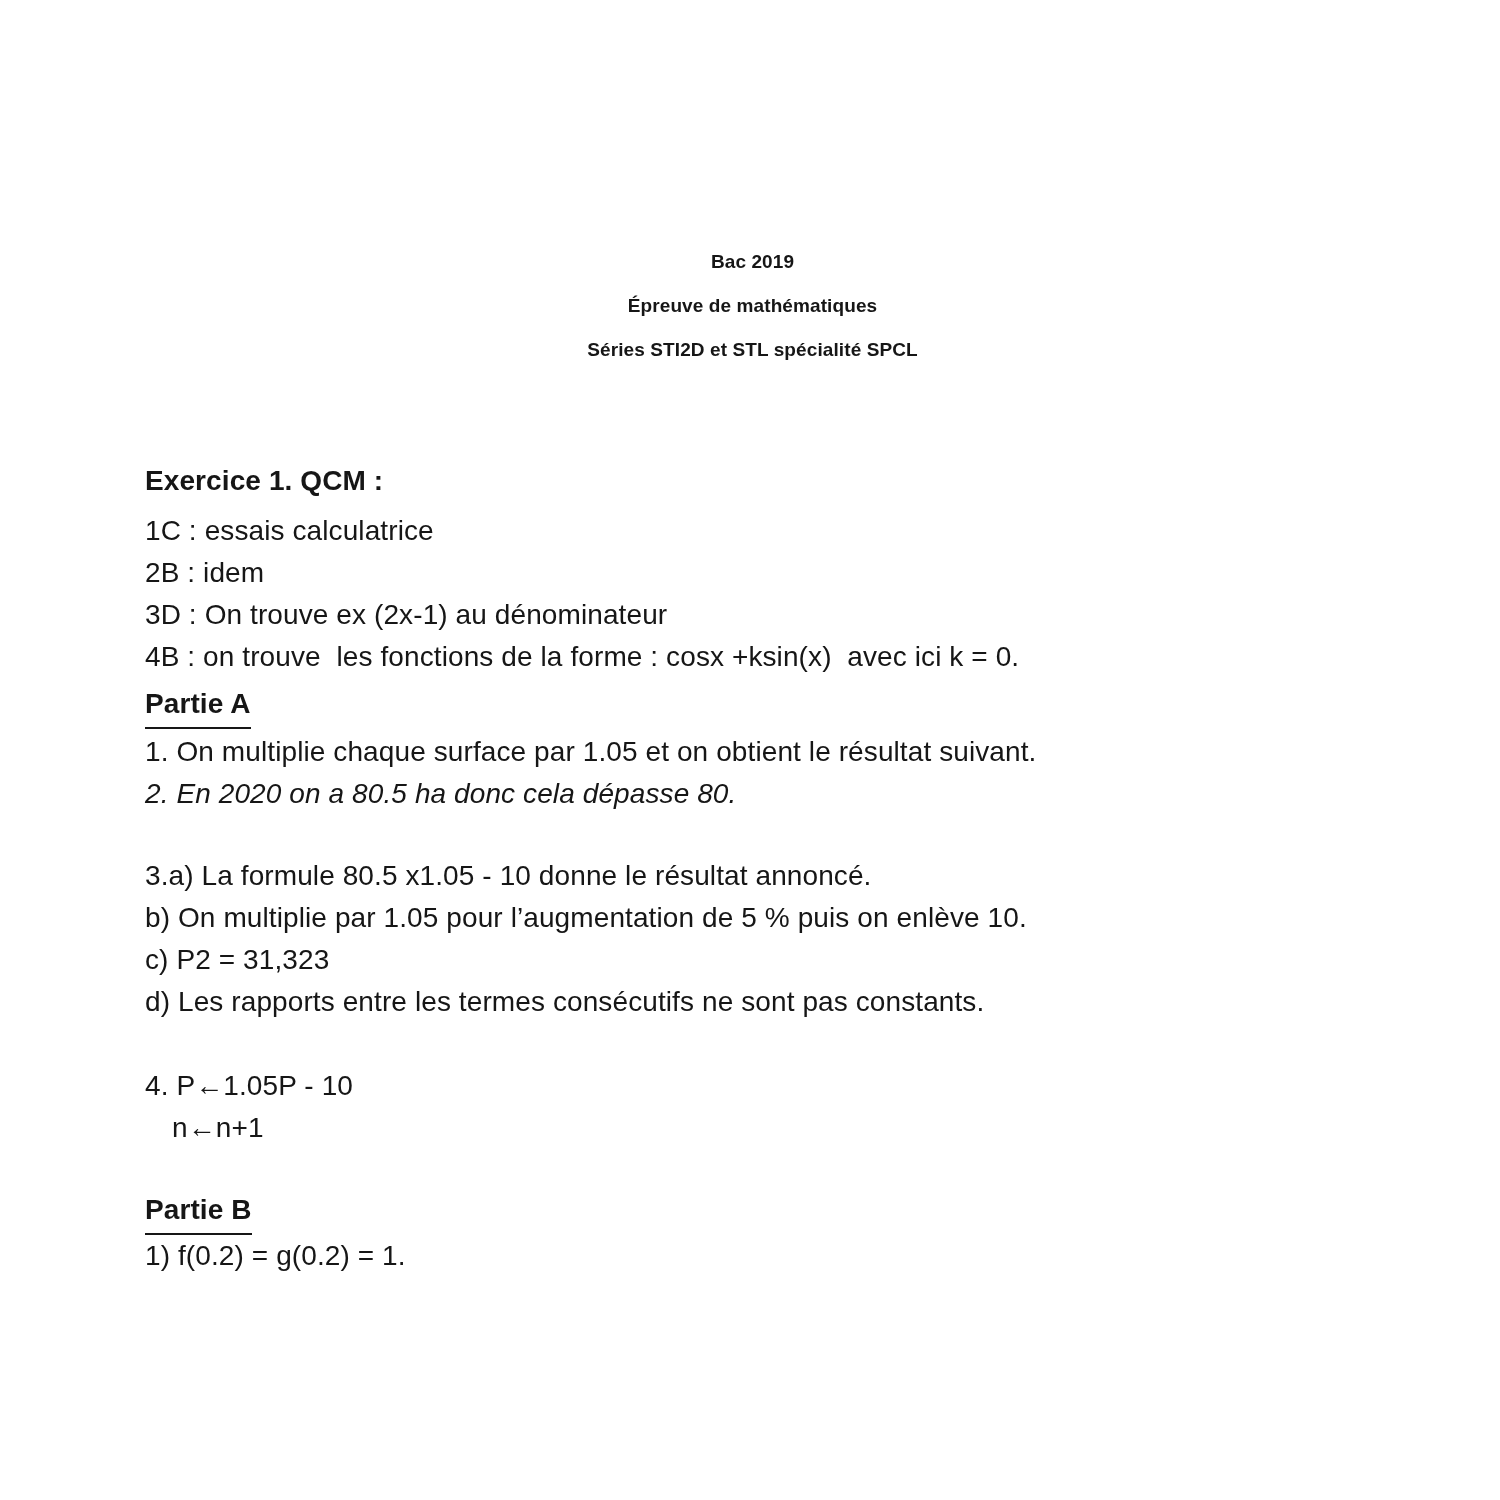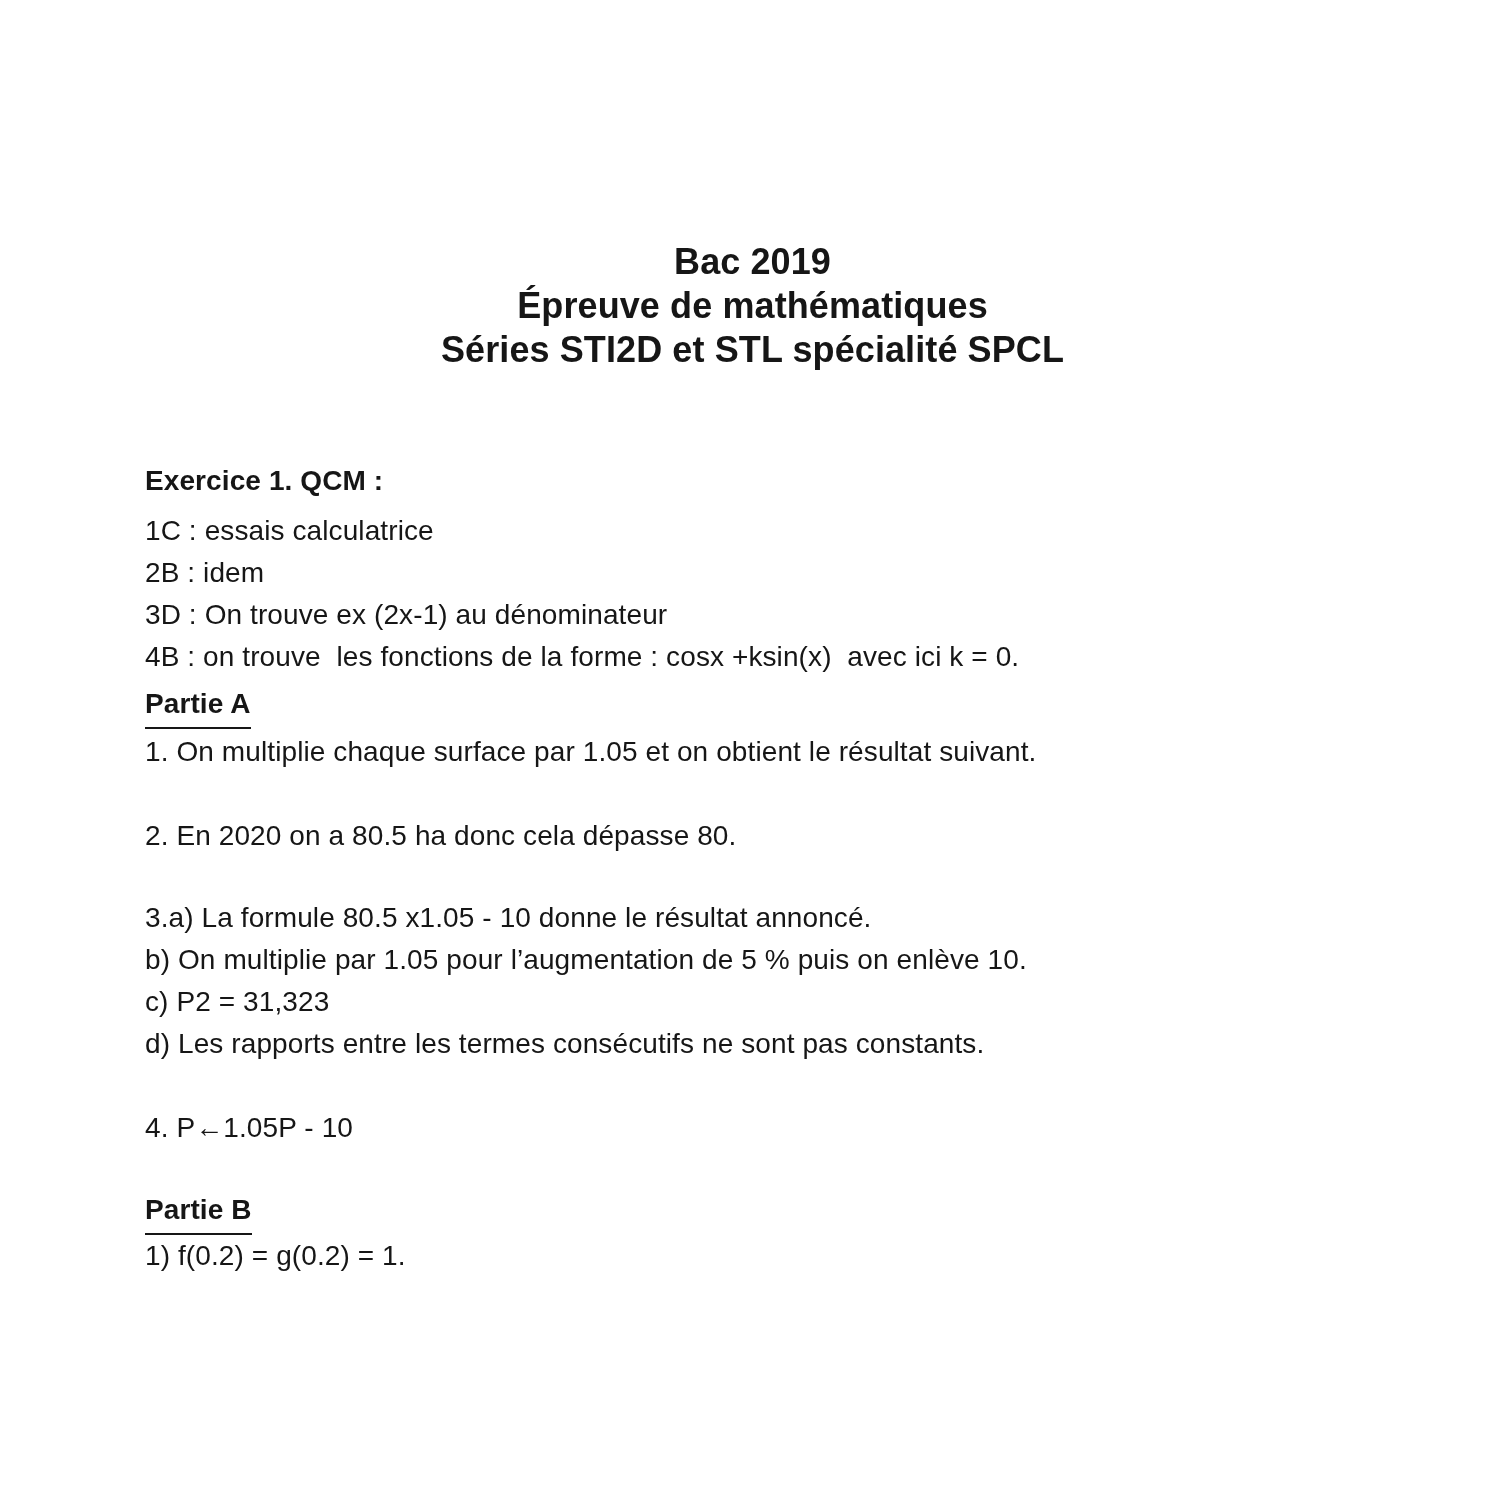--- a/index.html
+++ b/index.html
@@ -20,21 +20,21 @@
   }
   .line {
     font-size: 28px;
     line-height: 42px;
     white-space: pre-wrap;
     letter-spacing: 0.1px;
   }
   .line.title {
     text-align: center;
     font-weight: bold;
-    font-size: 36px;
+    font-size: 19px;
     line-height: 44px;
   }
   .line.heading {
     font-weight: bold;
   }
   .line.heading-underline {
     font-weight: bold;
   }
   .line.heading-underline .txt {
     display: inline-block;
@@ -50,22 +50,23 @@
       <div class="line title"><span class="txt">Bac 2019</span></div>
       <div class="line title"><span class="txt">Épreuve de mathématiques</span></div>
       <div class="line title"><span class="txt">Séries STI2D et STL spécialité SPCL</span></div>
       <div class="line heading" style="margin-top: 88px;"><span class="txt">Exercice 1. QCM :</span></div>
       <div class="line normal" style="margin-top: 8px;"><span class="txt">1C : essais calculatrice</span></div>
       <div class="line normal"><span class="txt">2B : idem</span></div>
       <div class="line normal"><span class="txt">3D : On trouve ex (2x-1) au dénominateur</span></div>
       <div class="line normal"><span class="txt">4B : on trouve  les fonctions de la forme : cosx +ksin(x)  avec ici k = 0.</span></div>
       <div class="line heading-underline" style="margin-top: 5px;"><span class="txt">Partie A</span></div>
       <div class="line normal" style="margin-top: 2px;"><span class="txt">1. On multiplie chaque surface par 1.05 et on obtient le résultat suivant.</span></div>
-      <div class="line normal" style="margin-top: 42px;"><span class="txt">2. En 2020 on a 80.5 ha donc cela dépasse 80.</span></div>
+      <div class="line normal" style=" font-style: italic;"><span class="txt">2. En 2020 on a 80.5 ha donc cela dépasse 80.</span></div>
       <div class="line normal" style="margin-top: 40px;"><span class="txt">3.a) La formule 80.5 x1.05 - 10 donne le résultat annoncé.</span></div>
       <div class="line normal"><span class="txt">b) On multiplie par 1.05 pour l’augmentation de 5 % puis on enlève 10.</span></div>
       <div class="line normal"><span class="txt">c) P2 = 31,323</span></div>
       <div class="line normal"><span class="txt">d) Les rapports entre les termes consécutifs ne sont pas constants.</span></div>
       <div class="line normal" style="margin-top: 42px;"><span class="txt">4. P←1.05P - 10</span></div>
+      <div class="line normal" style="margin-left: 27px;"><span class="txt">n←n+1</span></div>
       <div class="line heading-underline" style="margin-top: 40px;"><span class="txt">Partie B</span></div>
       <div class="line normal"><span class="txt">1) f(0.2) = g(0.2) = 1.</span></div>
     </div>
 </div>
 
 </body></html>

